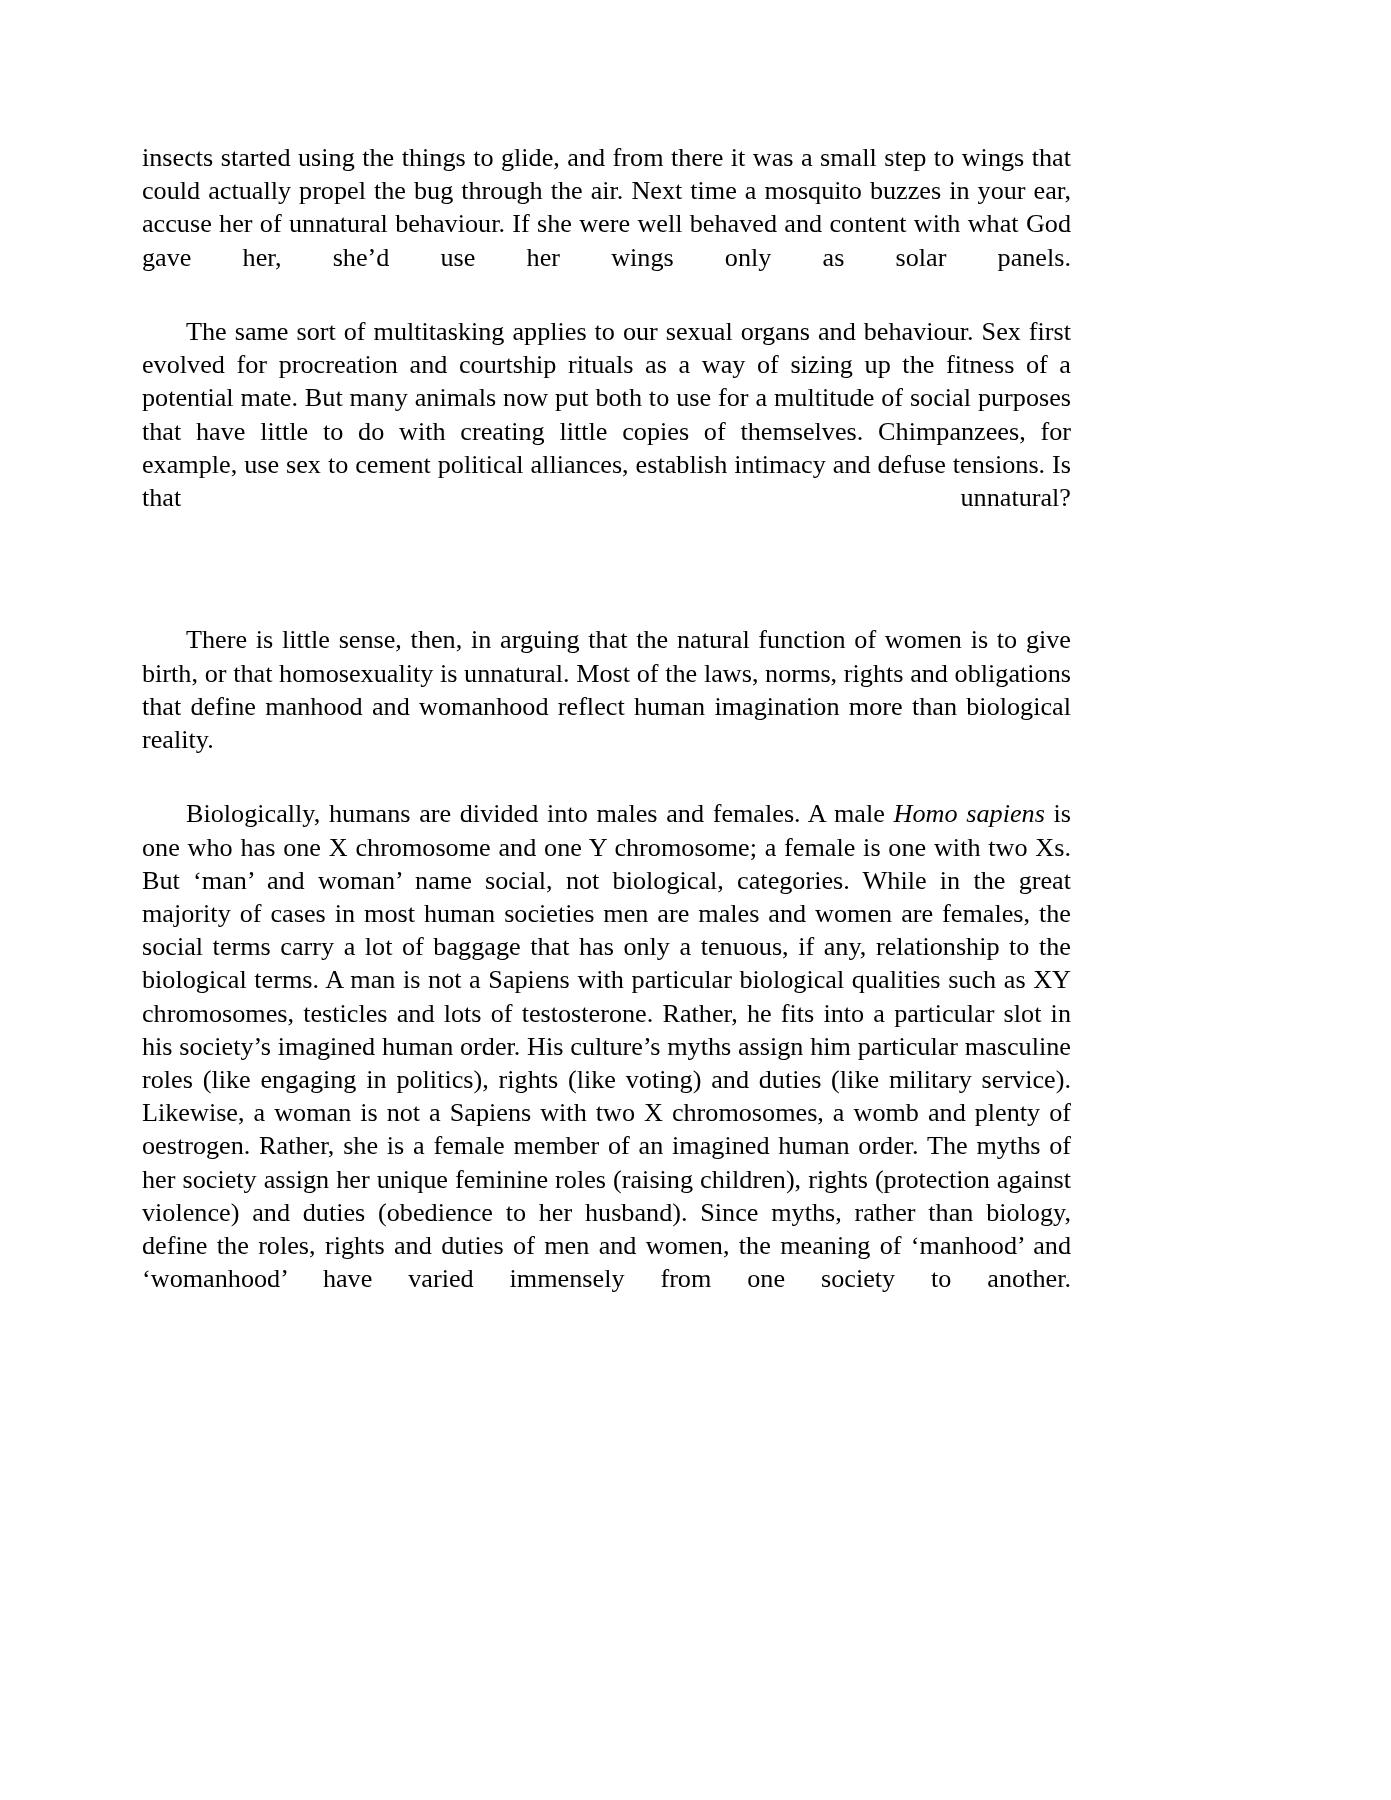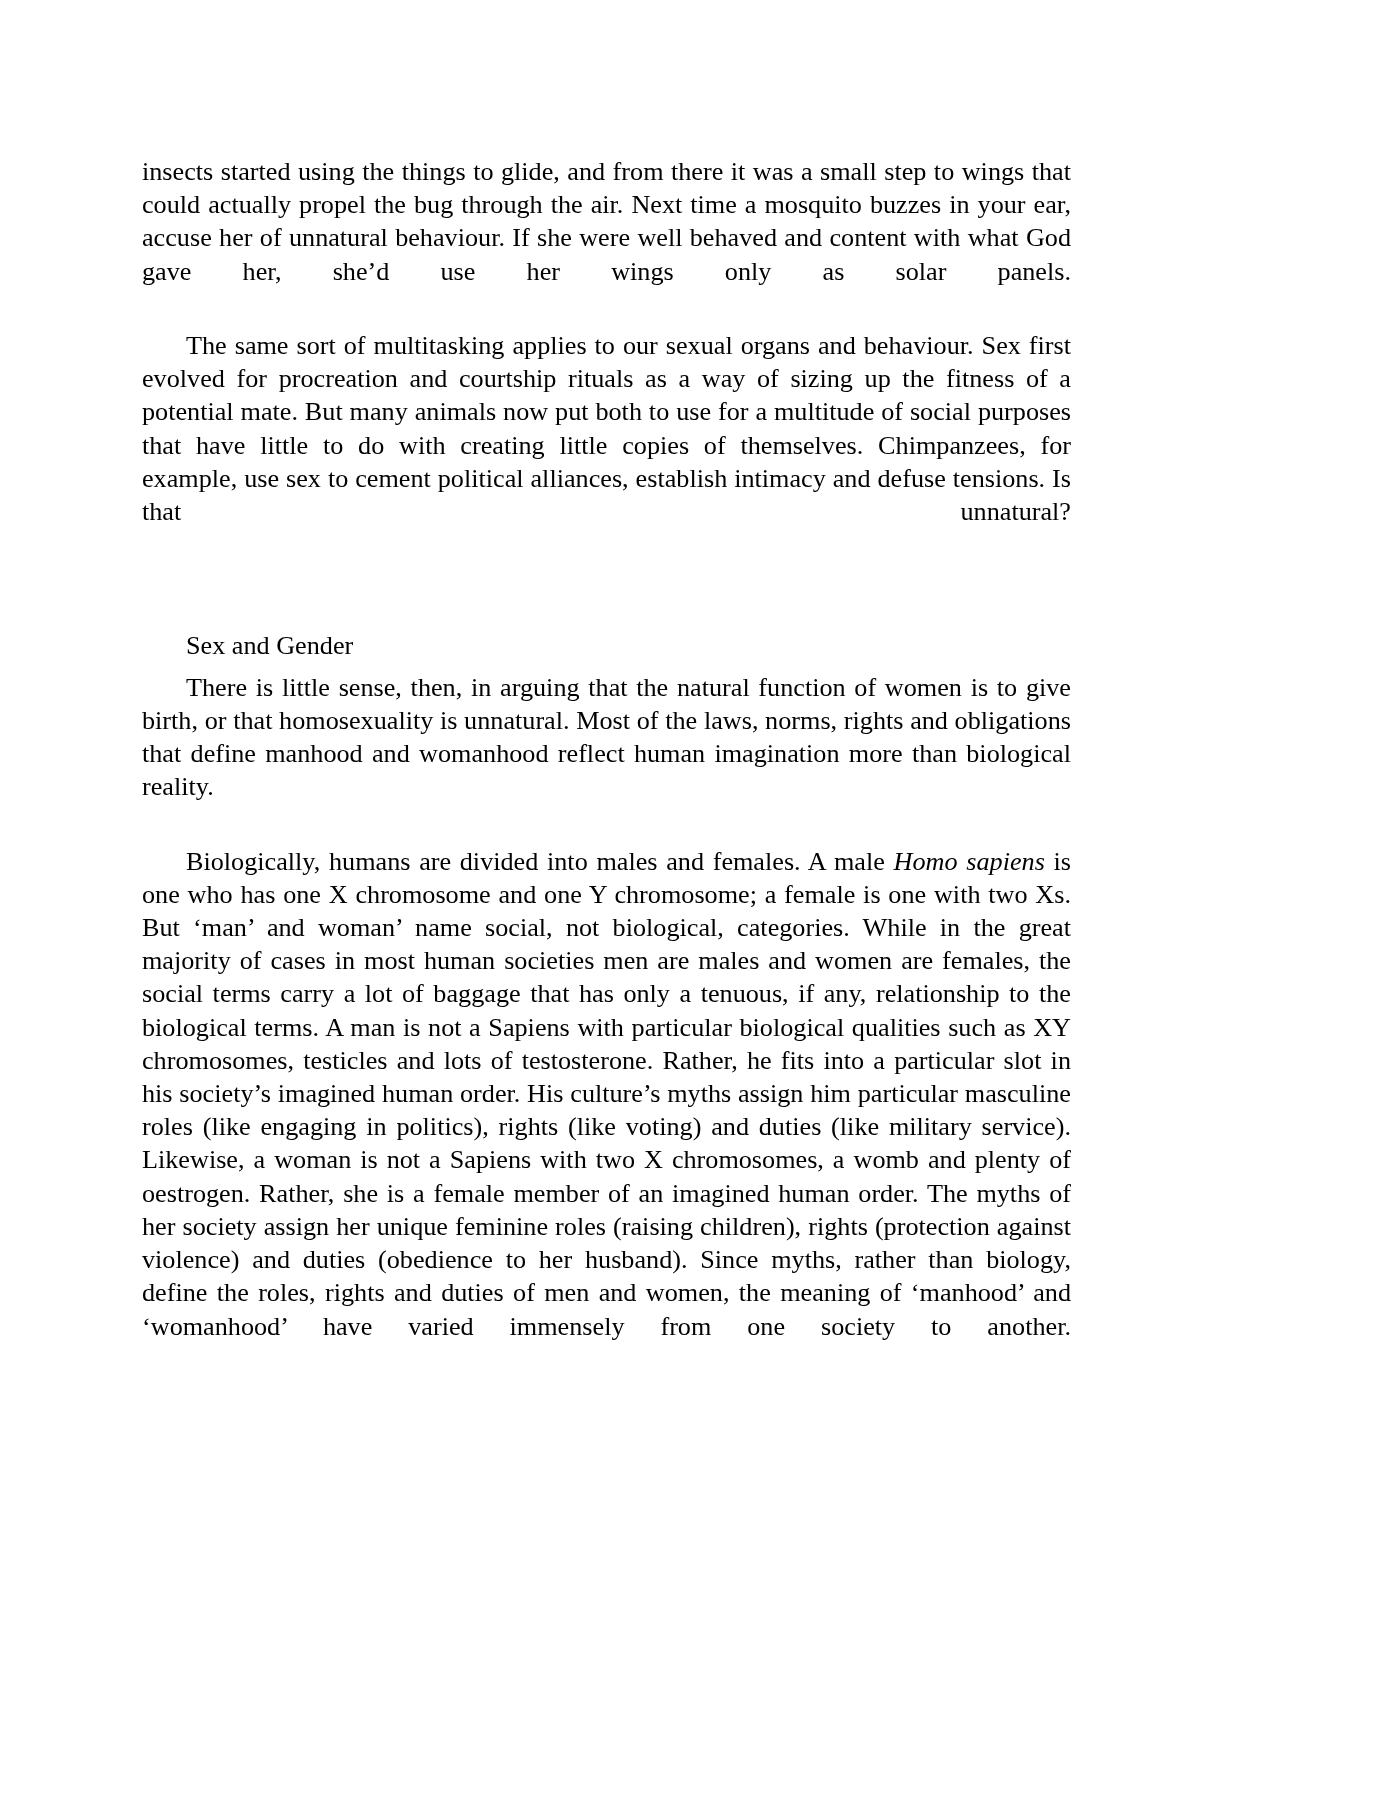--- a/index.html
+++ b/index.html
@@ -16,21 +16,21 @@
     position: relative;
     width: 1391px;
     height: 1800px;
     background: #ffffff;
     overflow: hidden;
     box-sizing: border-box;
   }
   .text-column {
     position: absolute;
     left: 142px;
-    top: 155px;
+    top: 141px;
     width: 929px;
   }
   p.body-par {
     margin: 0;
     padding: 0;
     font-size: 26.2px;
     line-height: 33.2px;
     text-align: justify;
     text-justify: inter-word;
     text-indent: 0;
@@ -68,20 +68,19 @@
 
 <div class="page">
   <div class="text-column">
 
     <p class="body-par">insects started using the things to glide, and from there it was a small step to wings that could actually propel the bug through the air. Next time a mosquito buzzes in your ear, accuse her of unnatural behaviour. If she were well behaved and content with what God gave her, she’d use her wings only as solar panels.</p>
 
     <p class="body-par indented">The same sort of multitasking applies to our sexual organs and behaviour. Sex first evolved for procreation and courtship rituals as a way of sizing up the fitness of a potential mate. But many animals now put both to use for a multitude of social purposes that have little to do with creating little copies of themselves. Chimpanzees, for example, use sex to cement political alliances, establish intimacy and defuse tensions. Is that unnatural?</p>
 
     <div class="section-gap"></div>
 
-    <p class="heading-line">Sex and Gender</p>
 
     <p class="body-par indented">There is little sense, then, in arguing that the natural function of women is to give birth, or that homosexuality is unnatural. Most of the laws, norms, rights and obligations that define manhood and womanhood reflect human imagination more than biological reality.</p>
 
     <p class="body-par indented"><span>Biologically, humans are divided into males and females. A male </span><i>Homo sapiens</i><span> is one who has one X chromosome and one Y chromosome; a female is one with two Xs. But ‘man’ and woman’ name social, not biological, categories. While in the great majority of cases in most human societies men are males and women are females, the social terms carry a lot of baggage that has only a tenuous, if any, relationship to the biological terms. A man is not a Sapiens with particular biological qualities such as XY chromosomes, testicles and lots of testosterone. Rather, he fits into a particular slot in his society’s imagined human order. His culture’s myths assign him particular masculine roles (like engaging in politics), rights (like voting) and duties (like military service). Likewise, a woman is not a Sapiens with two X chromosomes, a womb and plenty of oestrogen. Rather, she is a female member of an imagined human order. The myths of her society assign her unique feminine roles (raising children), rights (protection against violence) and duties (obedience to her husband). Since myths, rather than biology, define the roles, rights and duties of men and women, the meaning of ‘manhood’ and ‘womanhood’ have varied immensely from one society to another.</span></p>
 
   </div>
 </div>
 
 </body></html>

